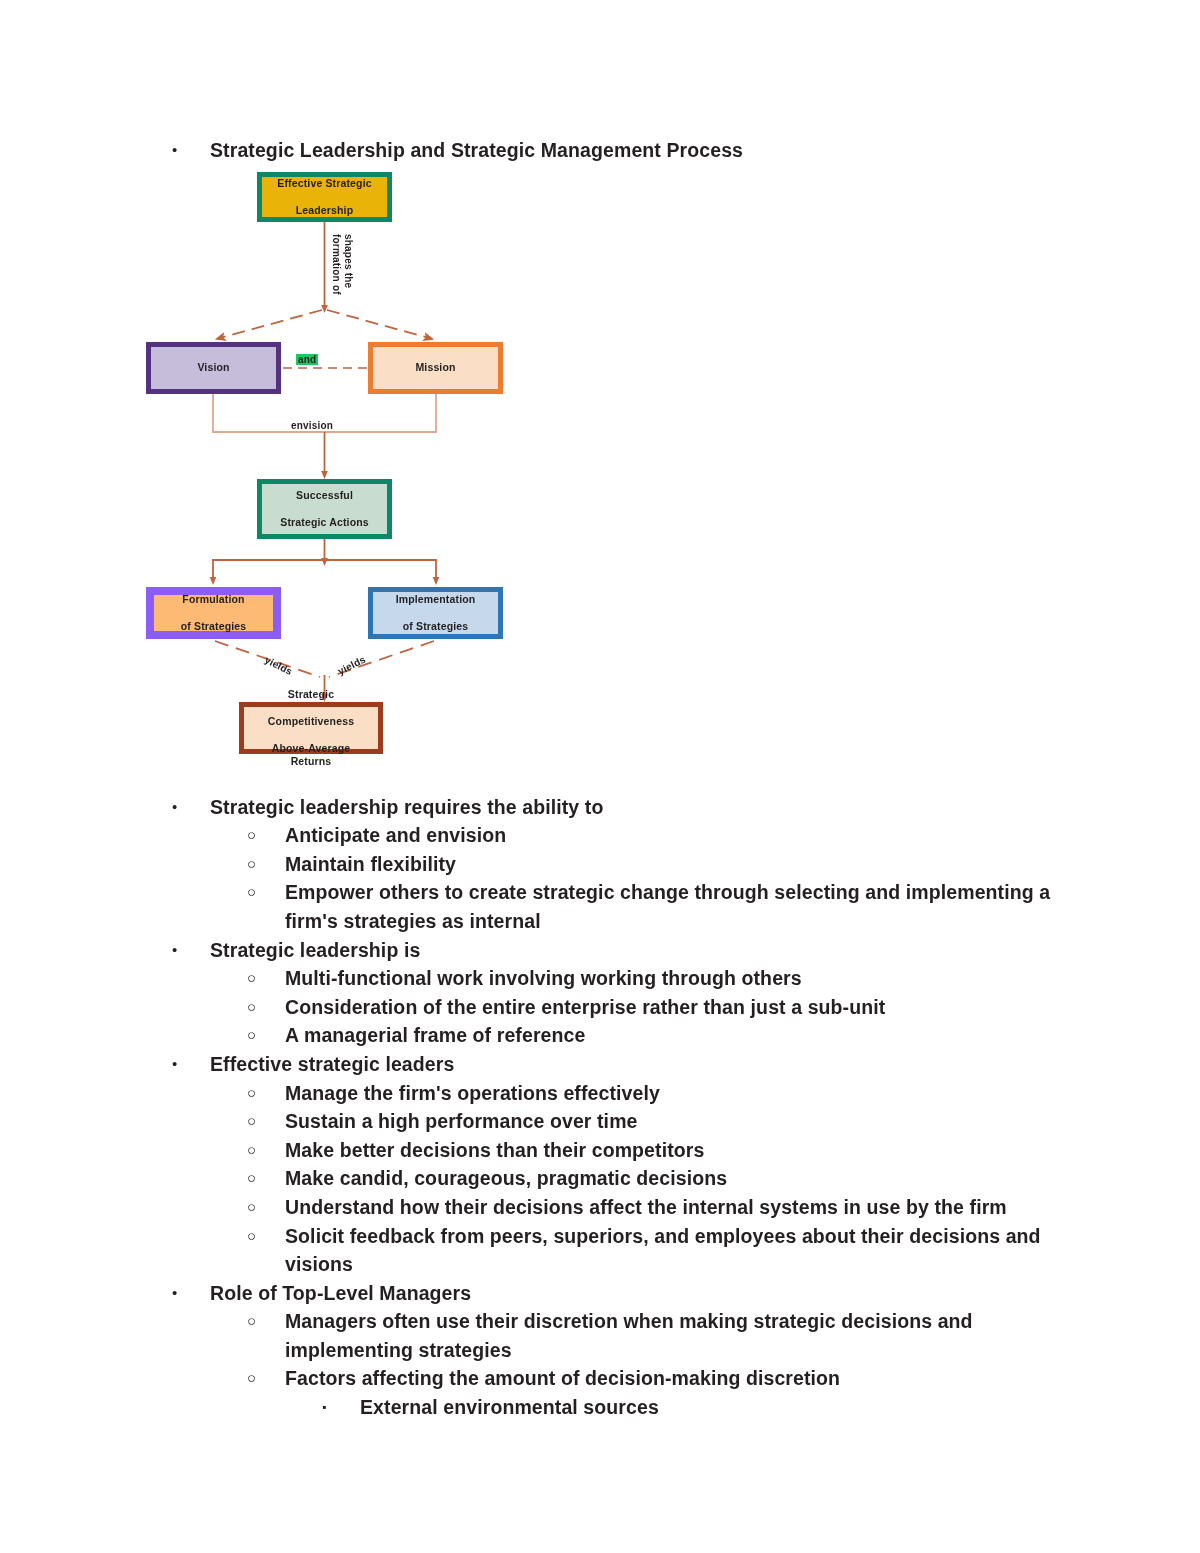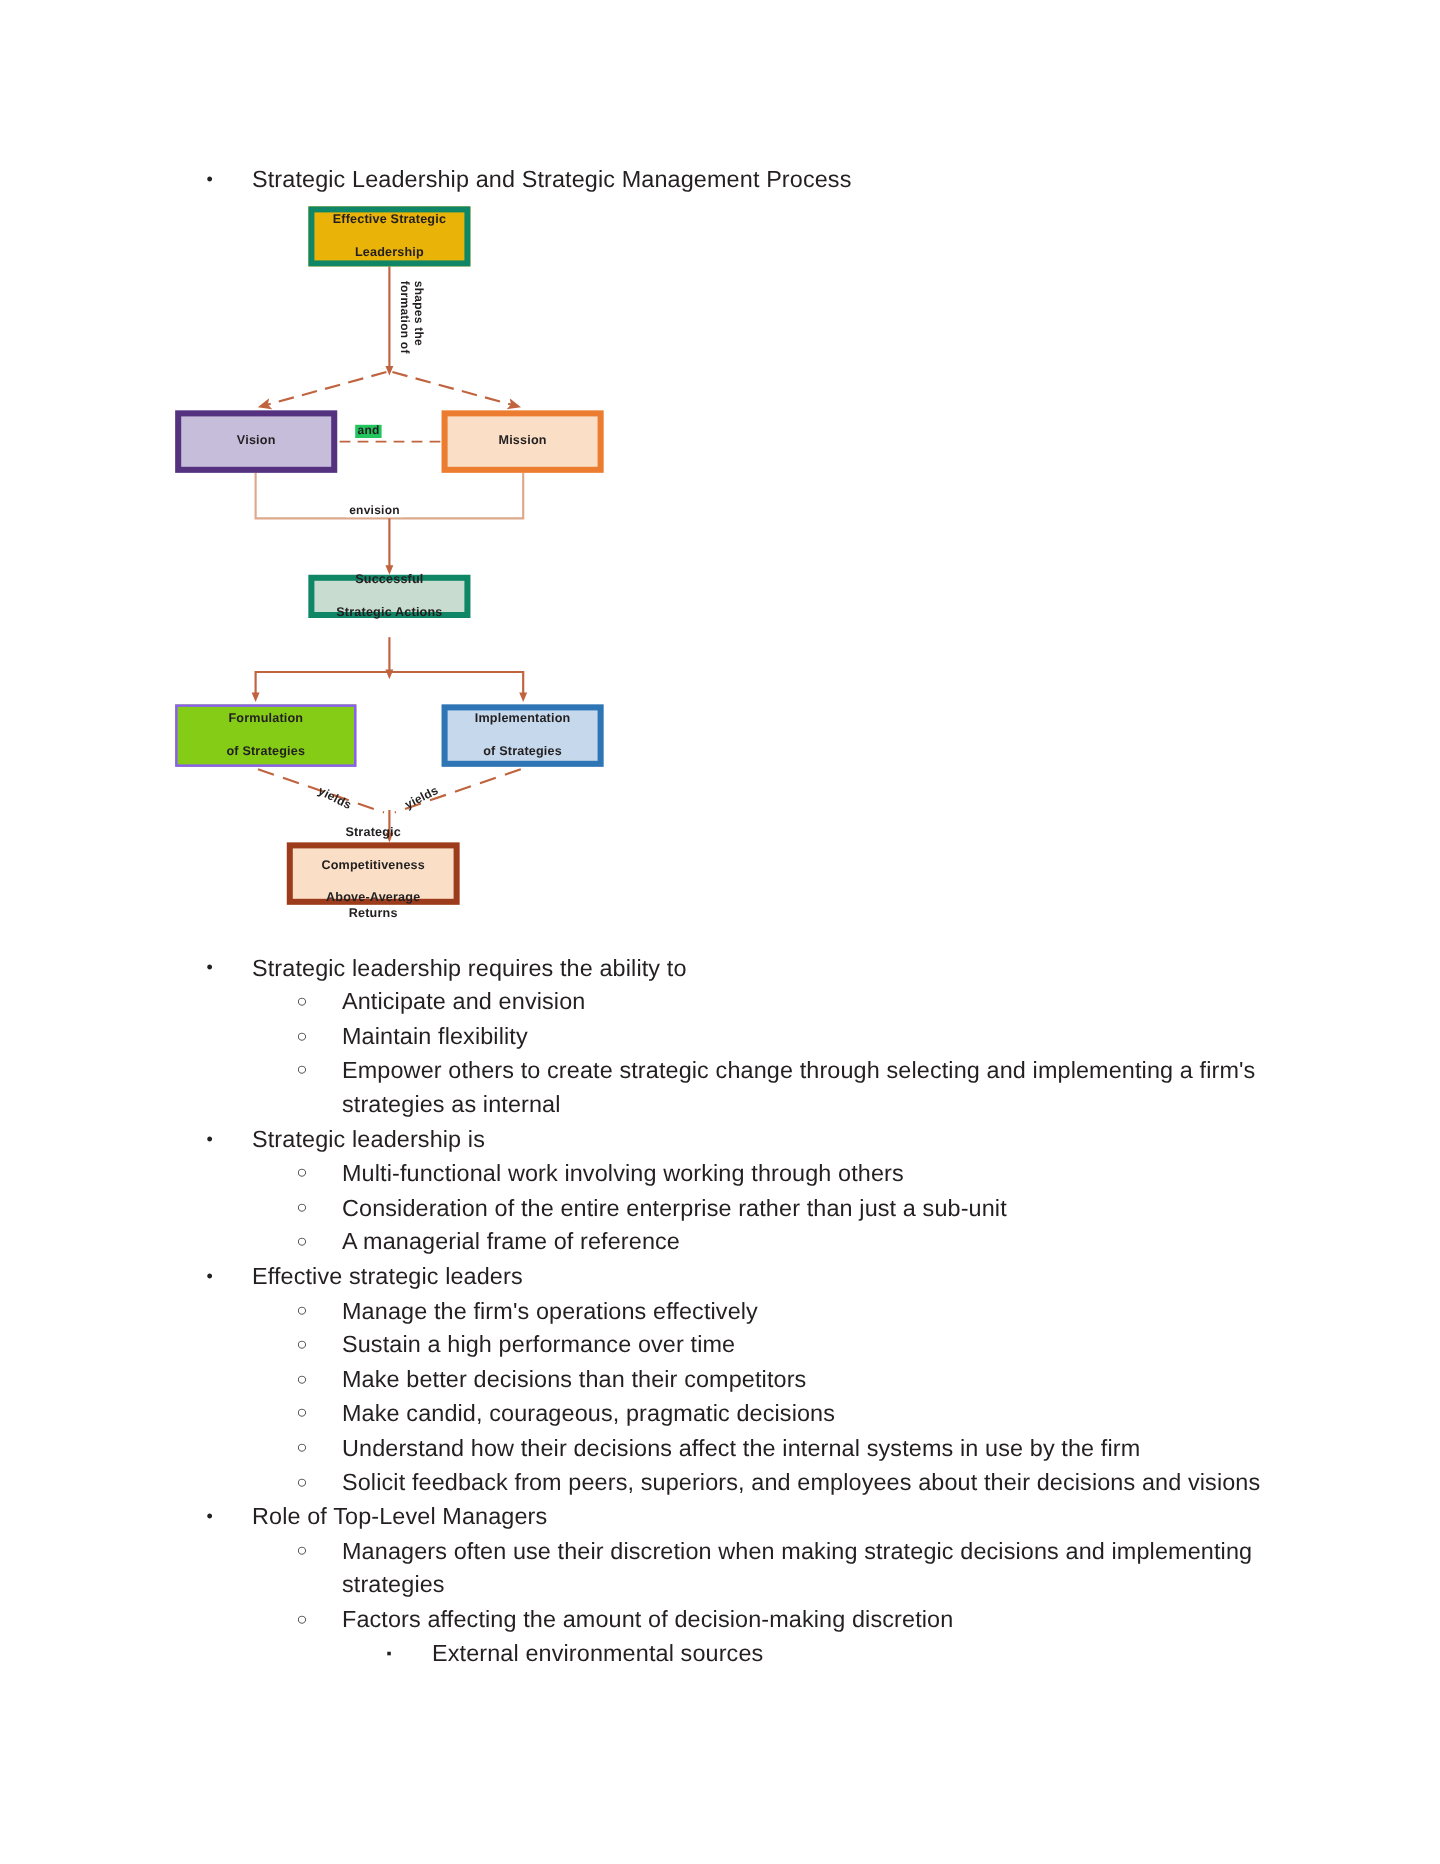--- a/index.html
+++ b/index.html
@@ -45,20 +45,21 @@
     left: 0;
     top: 0;
     width: 18px;
     text-align: left;
     font-size: 16px;
     line-height: 28.6px;
     color: #241f20;
   }
   .li .txt {
     display: block;
+    font-weight: bold;
   }
 
   
   .lvl1 { padding-left: 38px; margin-bottom: 0; }
   .lvl1 > .bullet { font-size: 15px; }
   
   .lvl2 { padding-left: 113px; }
   .lvl2 > .bullet { left: 75px; font-size: 15px; }
   
   .lvl3 { padding-left: 188px; }
@@ -96,24 +97,24 @@
     z-index: 3;
   }
   .node span { display: block; padding: 0 4px; }
 
   .n-esl   { left: 117px; top: 10px;  width: 135px; height: 50px;
              border: 5px solid #0f8767; background: #eab308; }
   .n-vision{ left: 6px;   top: 180px; width: 135px; height: 52px;
              border: 5px solid #54327f; background: #c6bddb; }
   .n-mission{left: 228px; top: 180px; width: 135px; height: 52px;
              border: 5px solid #ec7c30; background: #fadfc6; }
-  .n-ssa   { left: 117px; top: 317px; width: 135px; height: 36px;
+  .n-ssa   { left: 117px; top: 317px; width: 135px; height: 60px;
              border: 5px solid #0f8767; background: #c8dccf; }
-  .n-form  { left: 6px;   top: 425px; width: 151px; height: 52px;
-             border: 2px solid #8b5cf6; background: #84cc16; }
+  .n-form  { left: 6px;   top: 425px; width: 135px; height: 52px;
+             border: 8px solid #8b5cf6; background: #fdba74; }
   .n-impl  { left: 228px; top: 425px; width: 135px; height: 52px;
              border: 5px solid #2e75b6; background: #c5d8ec; }
   .n-scar  { left: 99px;  top: 540px; width: 144px; height: 52px;
              border: 5px solid #9c3c1d; background: #fadfc6; }
 
   .edge-label {
     position: absolute;
     font-family: "Liberation Sans", sans-serif;
     font-weight: bold;
     font-size: 10px;

